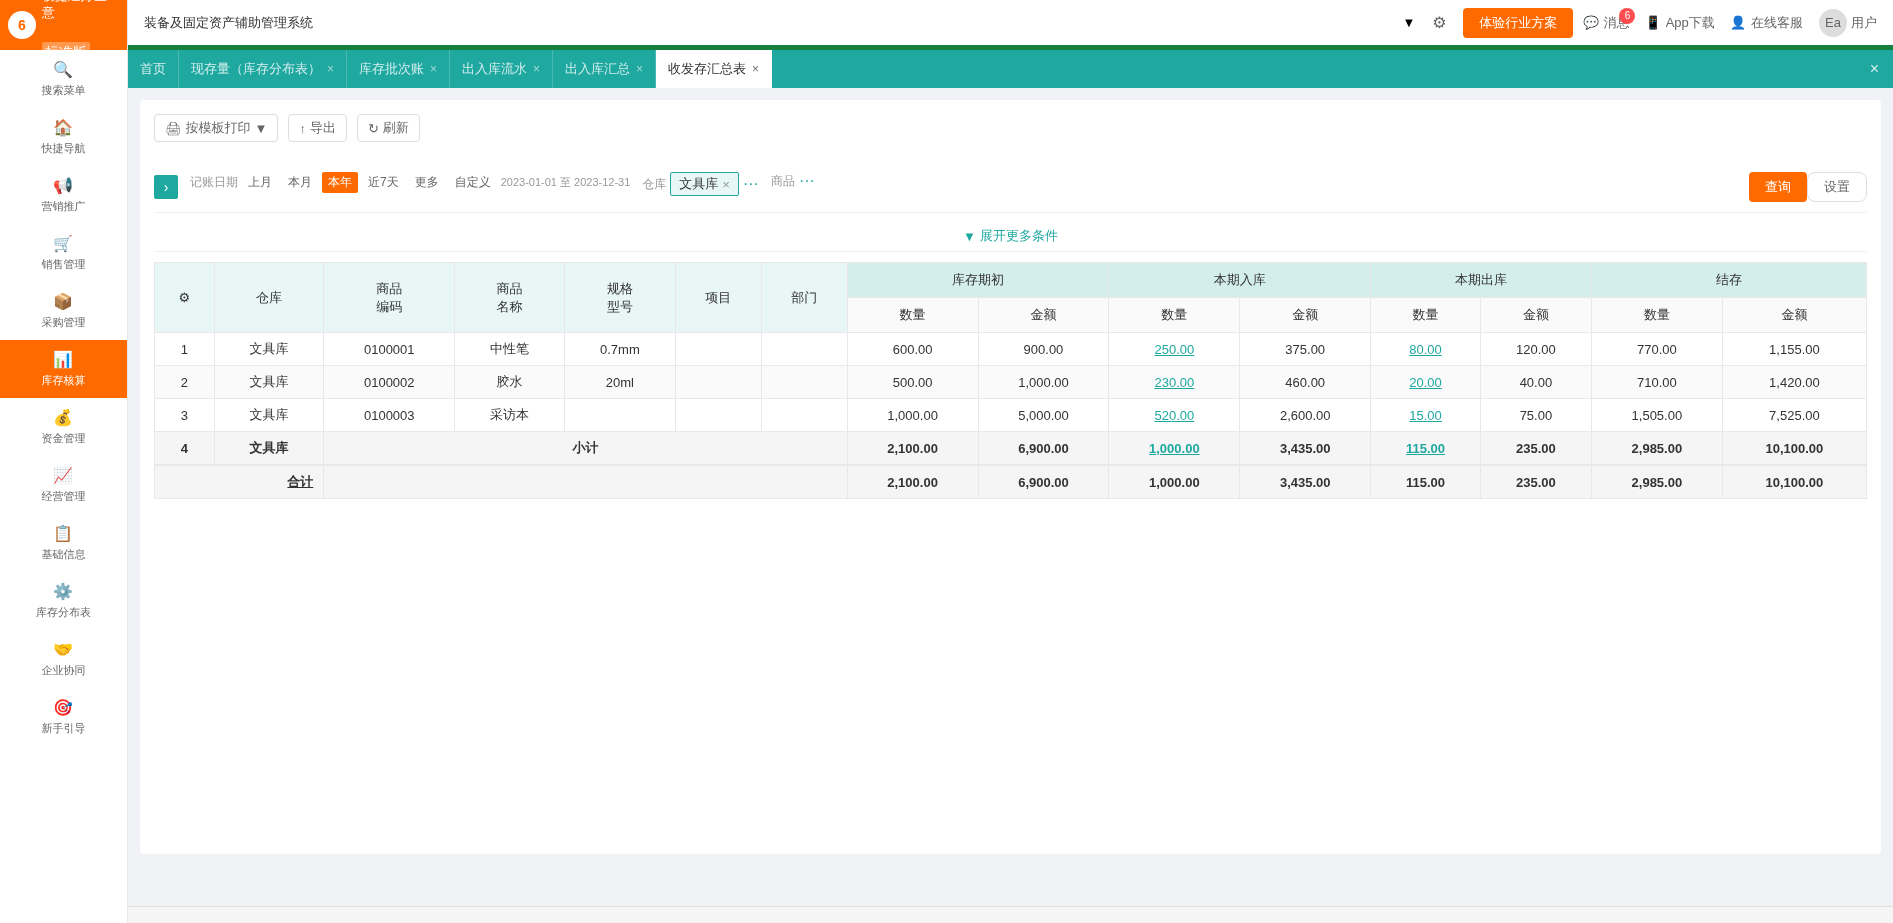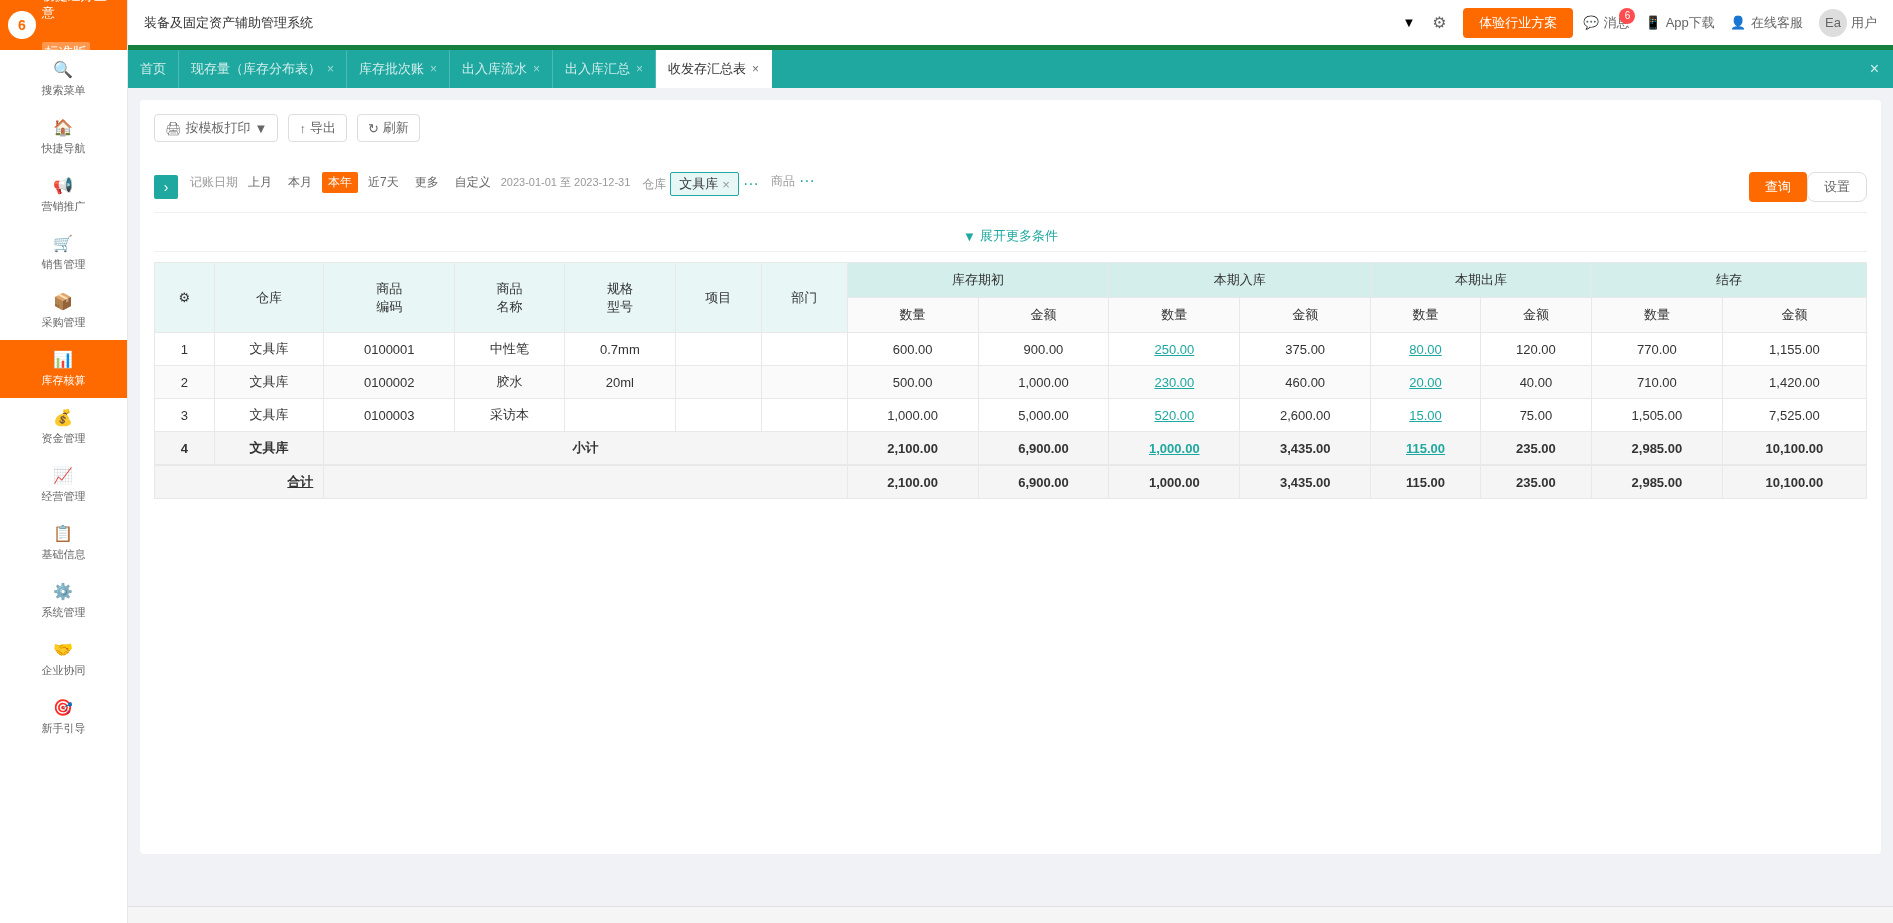--- a/index.html
+++ b/index.html
@@ -133,21 +133,21 @@
       <div class="sidebar-item">
         <span class="icon">📈</span>
         <span class="label">经营管理</span>
       </div>
       <div class="sidebar-item">
         <span class="icon">📋</span>
         <span class="label">基础信息</span>
       </div>
       <div class="sidebar-item">
         <span class="icon">⚙️</span>
-        <span class="label">系统管理</span>
+        <span class="label">库存分布表</span>
       </div>
       <div class="sidebar-item">
         <span class="icon">🤝</span>
         <span class="label">企业协同</span>
       </div>
       <div class="sidebar-item">
         <span class="icon">🎯</span>
         <span class="label">新手引导</span>
       </div>
     </div>

